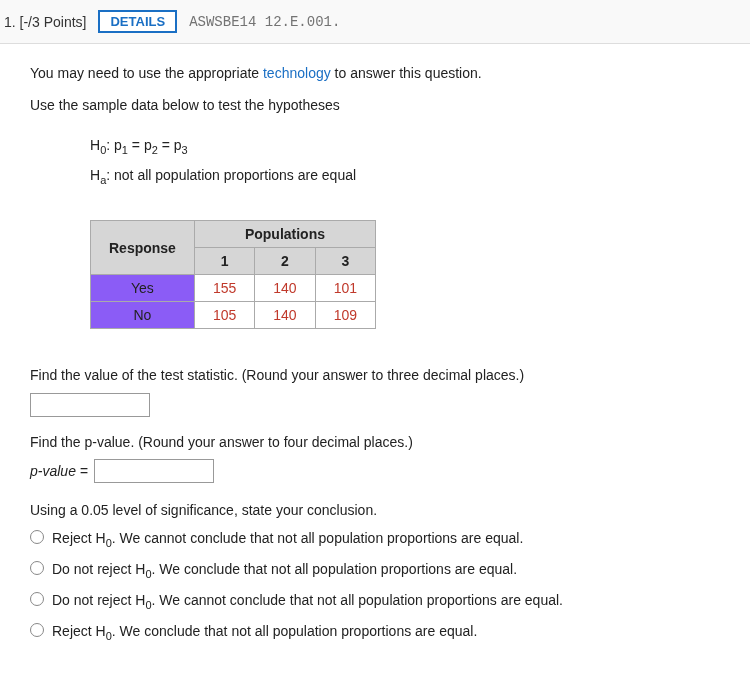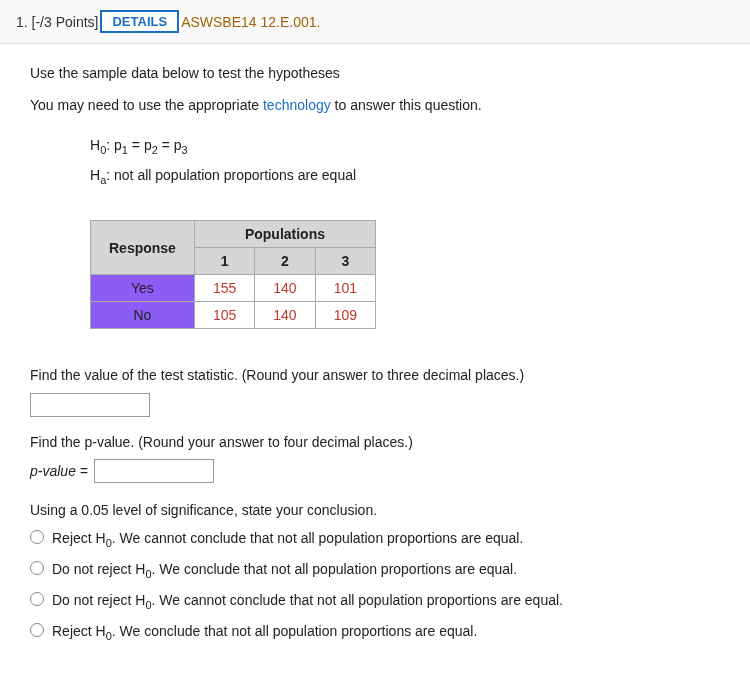--- a/index.html
+++ b/index.html
@@ -13,42 +13,43 @@
     }
     .page-container {
       background: #fff;
       width: 750px;
       min-height: 700px;
       padding: 0;
     }
     .question-header {
       display: flex;
       align-items: center;
-      gap: 2px;
-      padding: 10px 16px;
+      gap: 12px;
+      padding: 10px 4px;
       border-bottom: 1px solid #ddd;
       background: #f9f9f9;
     }
     .question-number {
       font-size: 14px;
       color: #333;
       white-space: nowrap;
     }
     .details-badge {
       border: 2px solid #1a6fc4;
       color: #1a6fc4;
       padding: 2px 10px;
       font-size: 13px;
       font-weight: bold;
       background: #fff;
       cursor: pointer;
     }
     .question-code {
       font-size: 14px;
-      color: #a16207;
+      color: #737373;
+      font-family: Liberation Mono, monospace;
     }
     .question-body {
       padding: 18px 30px 20px 30px;
     }
     .intro-text {
       margin-bottom: 10px;
       line-height: 1.6;
     }
     .intro-text a, .link-text {
       color: #1a6fc4;
@@ -157,30 +158,30 @@
 
   <div class="question-header">
     <span class="question-number">1.  [-/3 Points]</span>
     <button class="details-badge">DETAILS</button>
     <span class="question-code">ASWSBE14 12.E.001.</span>
   </div>
 
   <div class="question-body">
 
     
-    <p class="intro-text">Use the sample data below to test the hypotheses</p>
-
-    
     <p class="intro-text">
       <span>You may need to use the appropriate</span>
       <a class="link-text">technology</a>
       <span>to answer this question.</span>
     </p>
 
     
+    <p class="intro-text">Use the sample data below to test the hypotheses</p>
+
+    
     <div class="hypotheses-block">
       <div class="hypothesis-line">
         <span>H<span class="math-sub">0</span>: p<span class="math-sub">1</span> = p<span class="math-sub">2</span> = p<span class="math-sub">3</span></span>
       </div>
       <div class="hypothesis-line">
         <span>H<span class="math-sub">a</span>: not all population proportions are equal</span>
       </div>
     </div>
 
     

